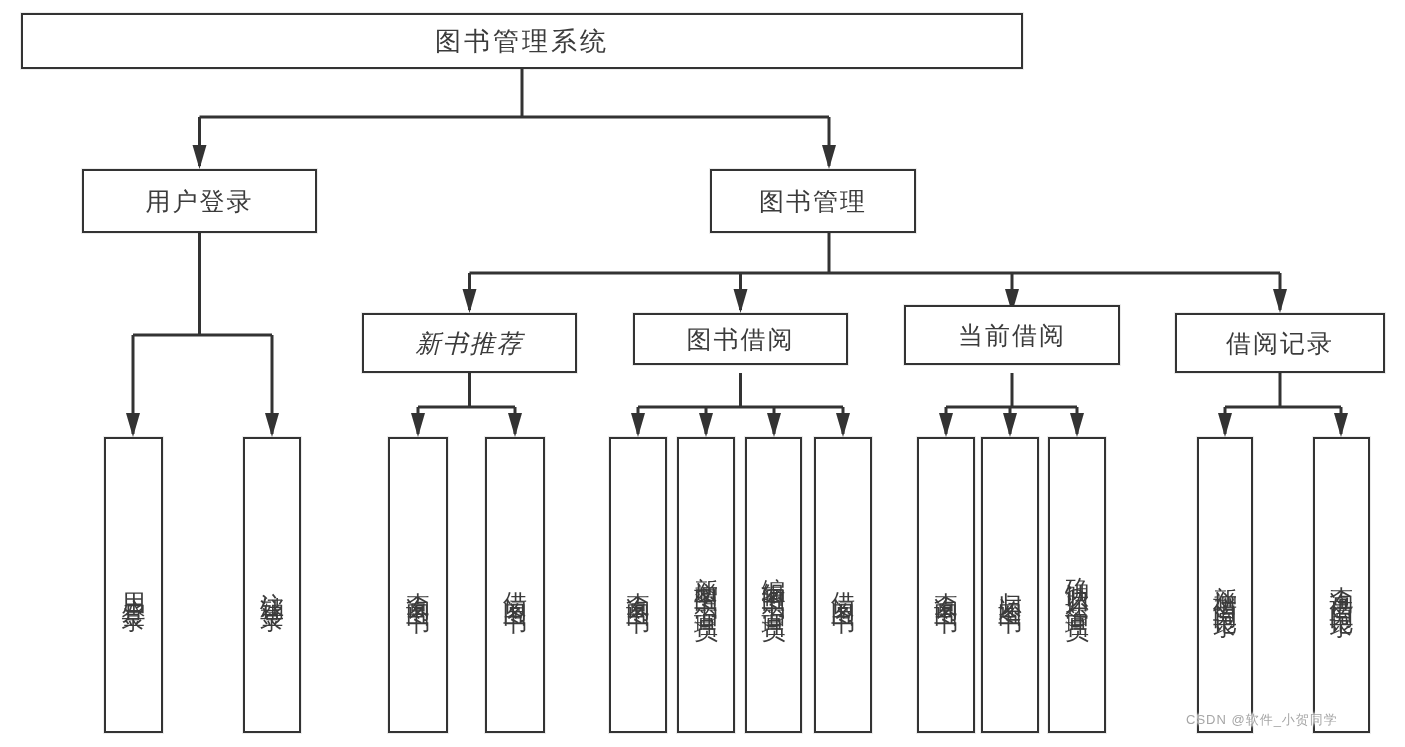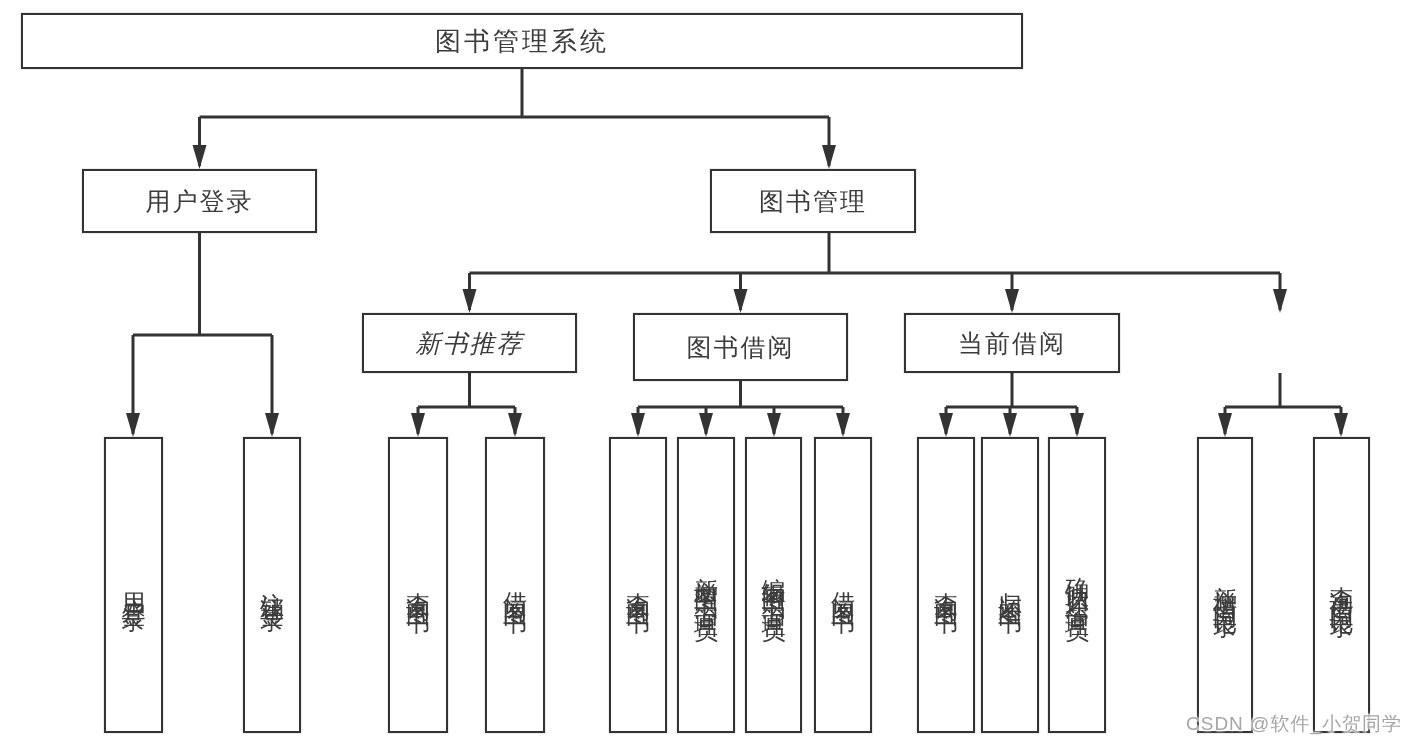--- a/index.html
+++ b/index.html
@@ -16,21 +16,21 @@
     color:#3b3b3b;z-index:1;box-shadow:0 0 0 1px rgba(0,0,0,0.07);
   }
   .box.h span{font-size:25px;letter-spacing:2px;white-space:nowrap;}
   .box.root span{font-size:26px;letter-spacing:3px;}
   .box.v span{
     writing-mode:vertical-rl;text-orientation:mixed;
     font-size:24px;letter-spacing:6px;white-space:nowrap;
   }
   .watermark{
     position:absolute;left:1186px;top:711px;z-index:5;
-    font-size:19px;color:#a6a6a6;letter-spacing:1px;white-space:nowrap;
+    font-size:13px;color:#a6a6a6;letter-spacing:1px;white-space:nowrap;
     text-shadow:0 0 3px #fff,0 0 5px #fff,1px 1px 2px #fff,-1px -1px 2px #fff;
   }
 </style>
 </head>
 <body>
 
 <div id="stage">
 
   <svg class="connectors" width="1405" height="747" viewBox="0 0 1405 747">
     <g stroke="#333333" stroke-width="3" fill="none">
@@ -106,25 +106,28 @@
   <div class="box h" style="left:82px;top:169px;width:235px;height:64px;">
     <span>用户登录</span>
   </div>
   <div class="box h" style="left:710px;top:169px;width:206px;height:64px;">
     <span>图书管理</span>
   </div>
 
   <div class="box h" style="left:362px;top:313px;width:215px;height:60px;font-style:italic;">
     <span>新书推荐</span>
   </div>
-  <div class="box h" style="left:633px;top:313px;width:215px;height:68px;">
+  <div class="box h" style="left:633px;top:313px;width:215px;height:52px;">
     <span>图书借阅</span>
   </div>
-  <div class="box h" style="left:904px;top:313px;width:216px;height:60px;">
+  <div class="box h" style="left:904px;top:305px;width:216px;height:60px;">
     <span>当前借阅</span>
+  </div>
+  <div class="box h" style="left:1175px;top:313px;width:210px;height:60px;">
+    <span>借阅记录</span>
   </div>
 
   <div class="box v" style="left:104px;top:437px;width:59px;height:296px;">
     <span>用户登录</span>
   </div>
   <div class="box v" style="left:243px;top:437px;width:58px;height:296px;">
     <span>注销登录</span>
   </div>
   <div class="box v" style="left:388px;top:437px;width:60px;height:296px;">
     <span>查询图书</span>

